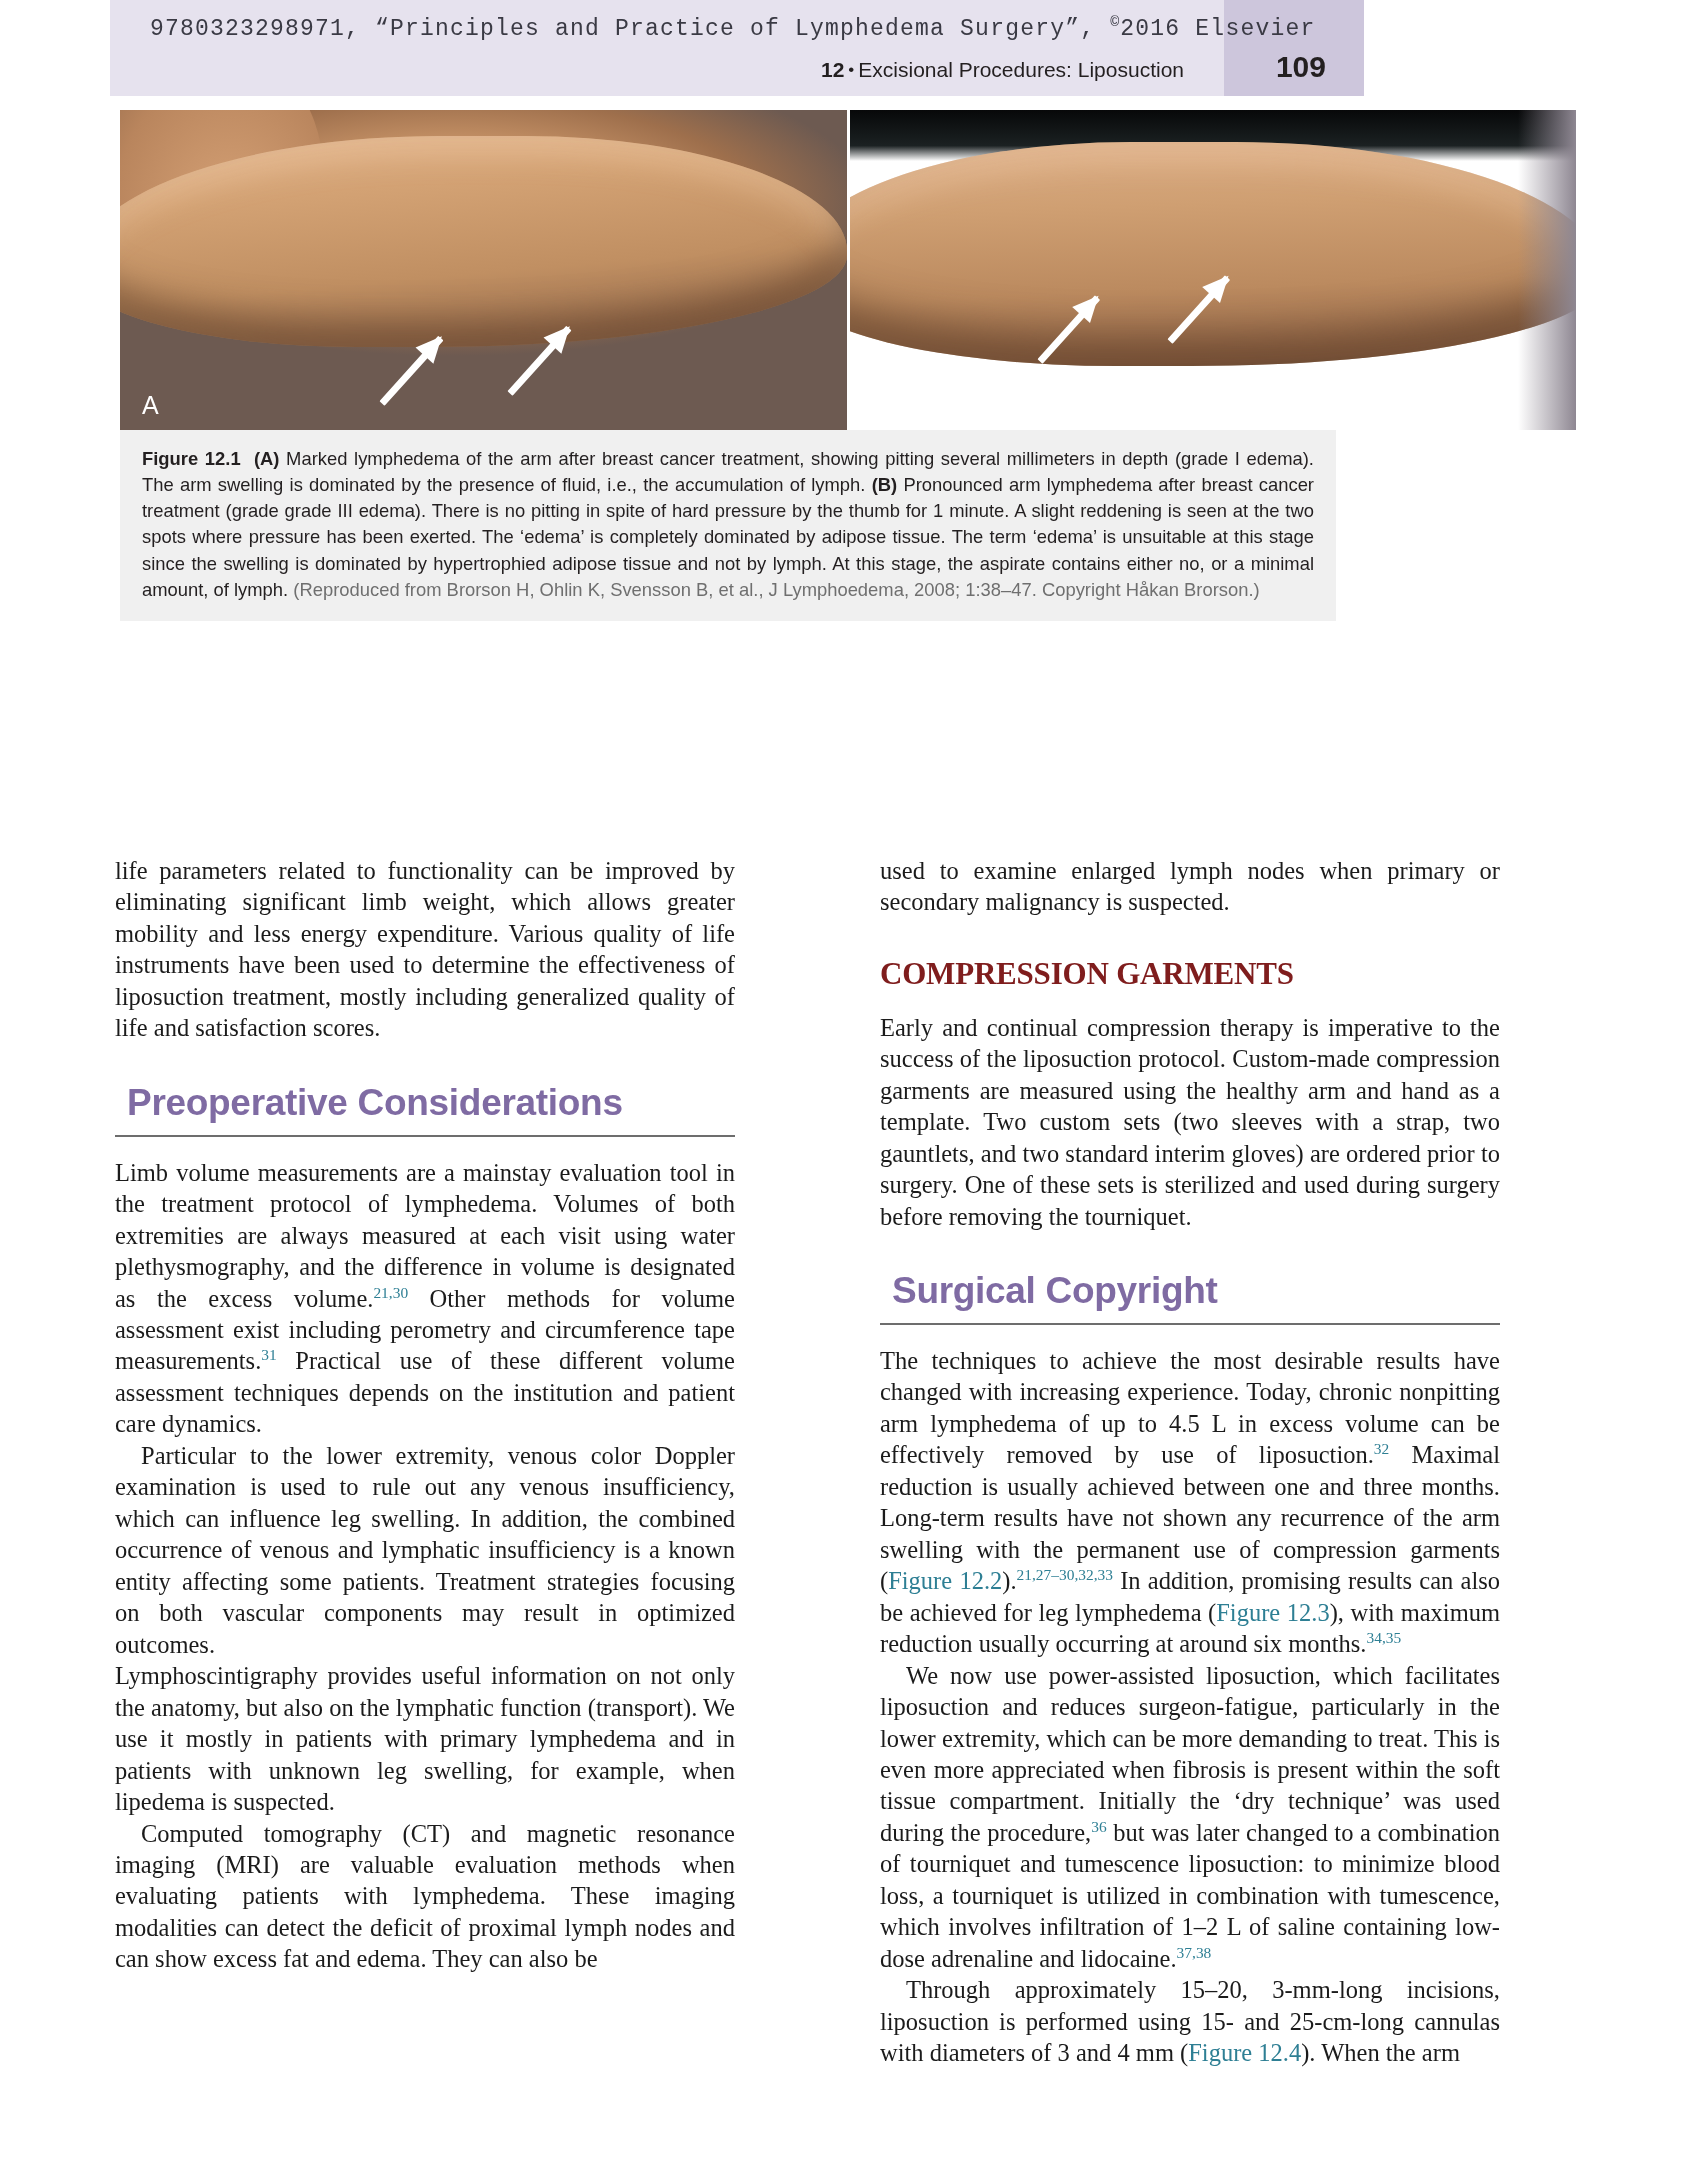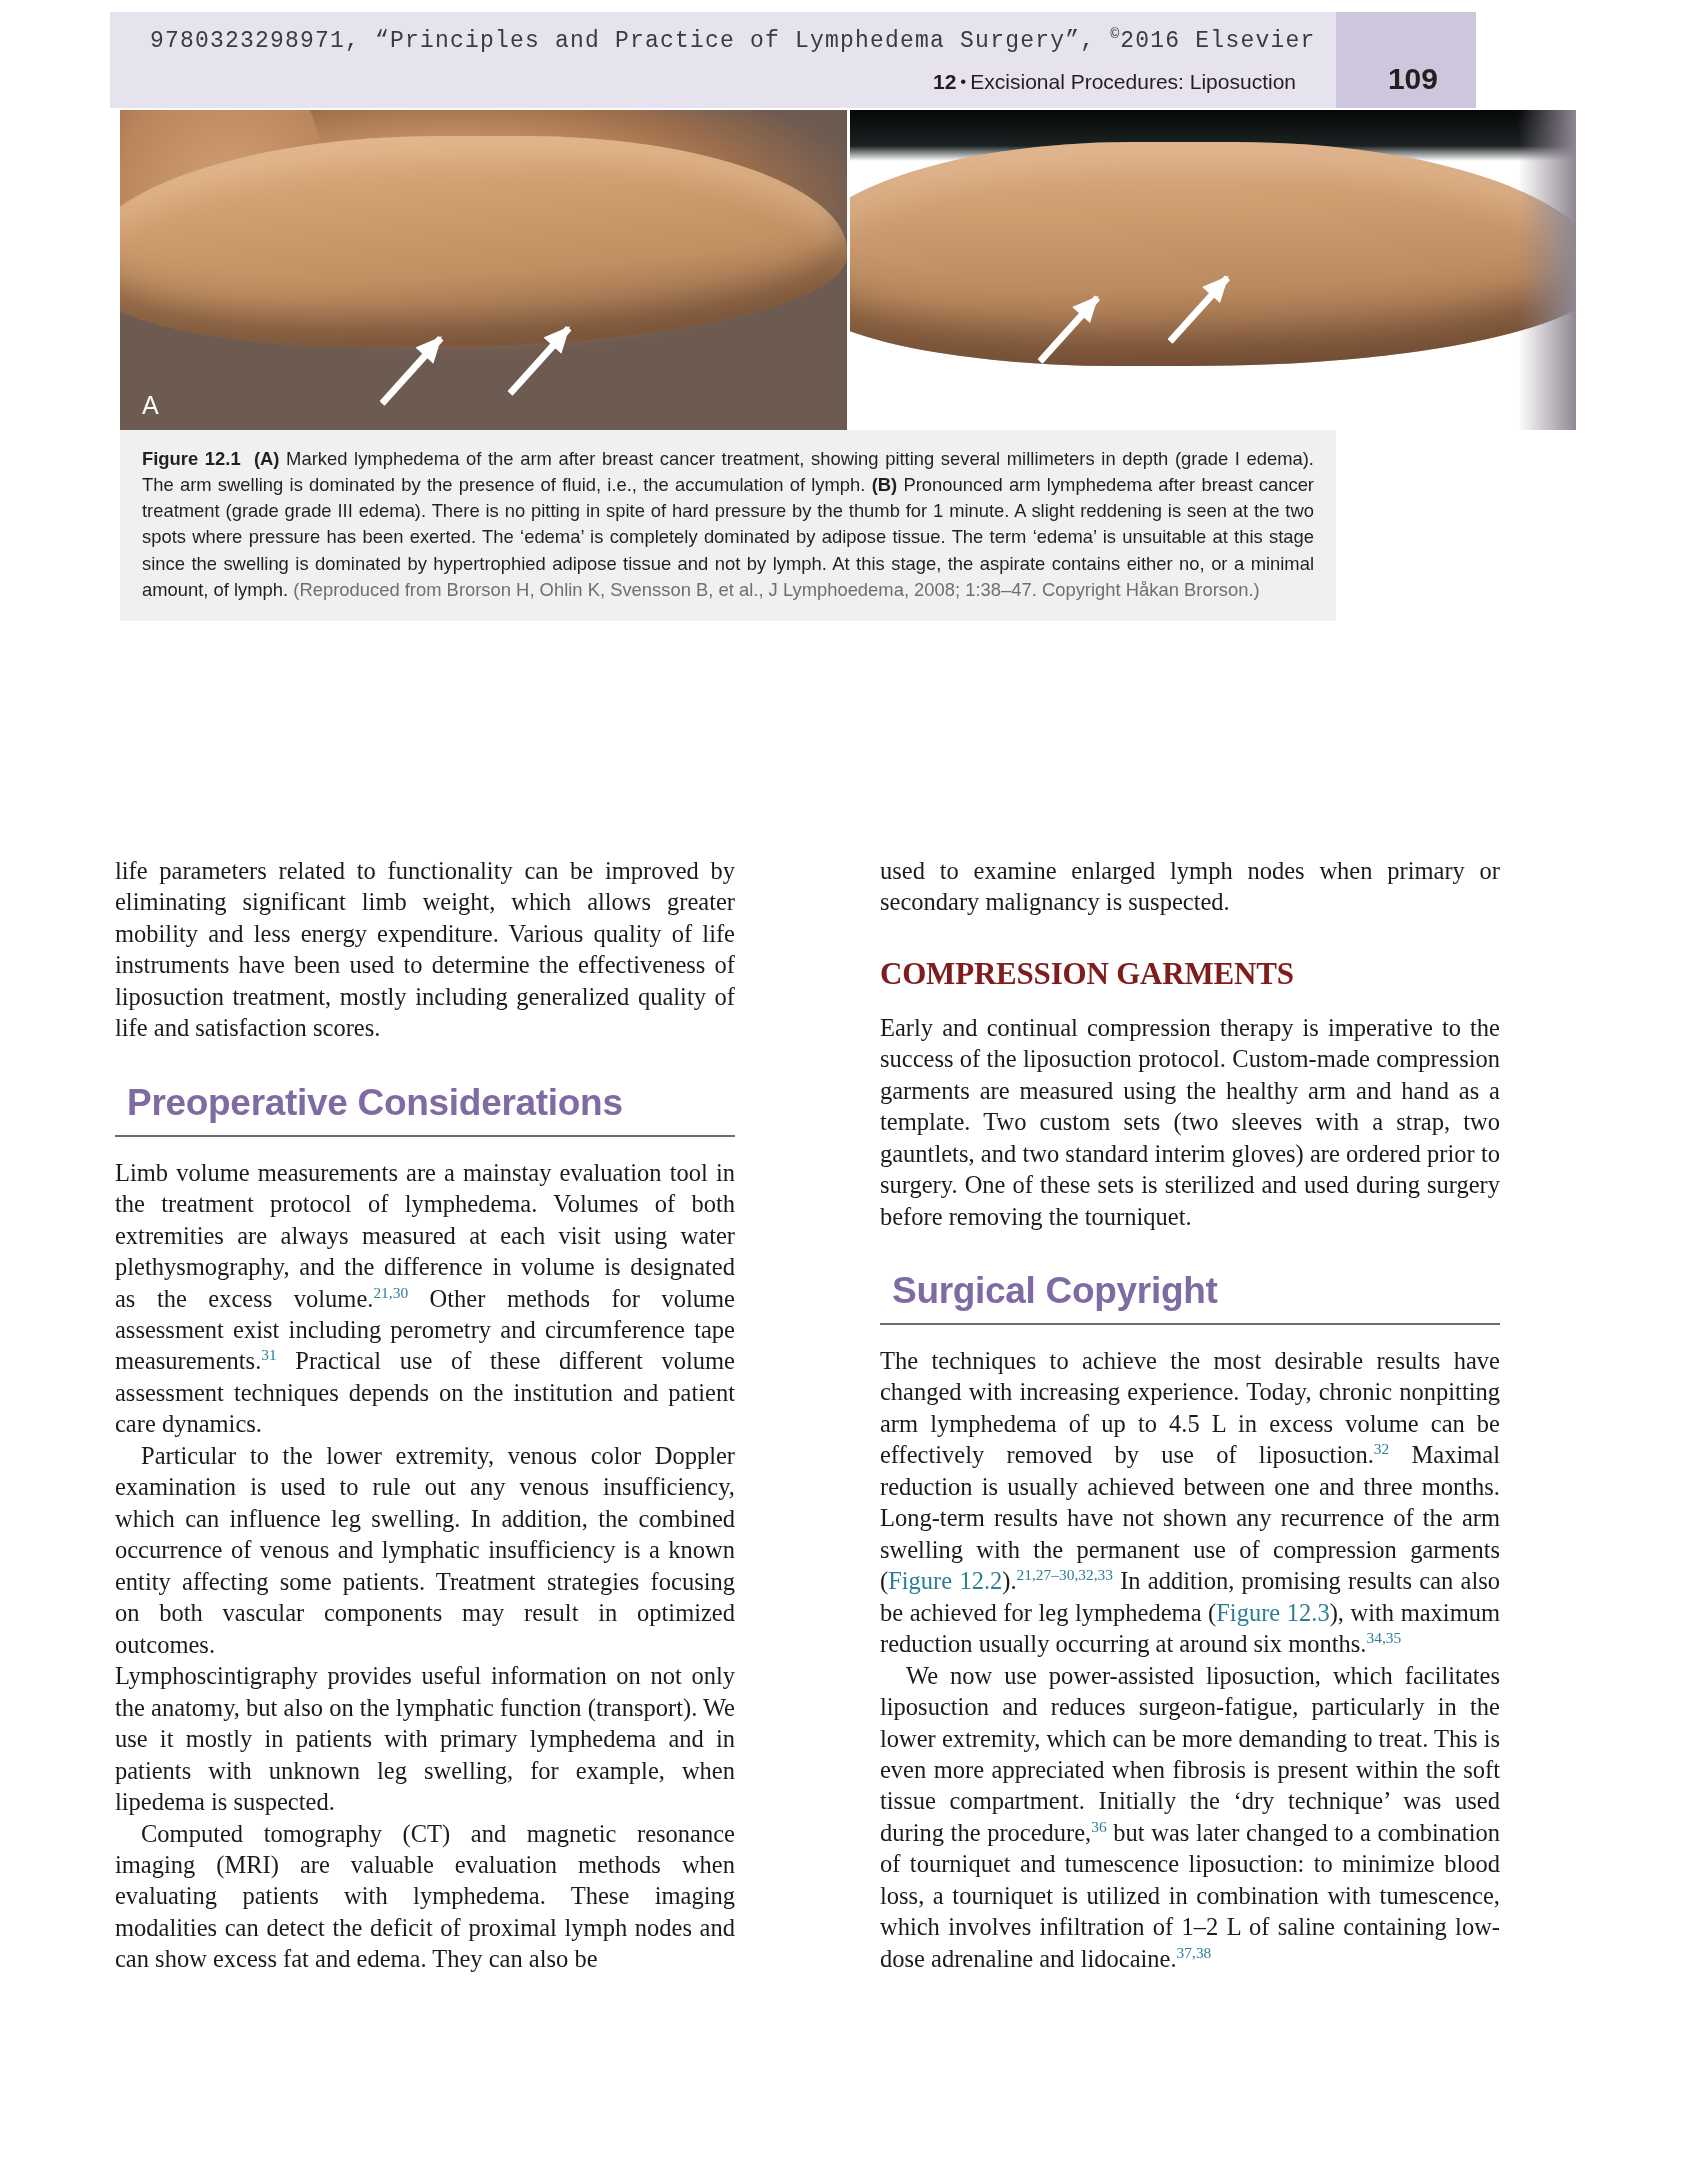--- a/index.html
+++ b/index.html
@@ -11,22 +11,22 @@
     width: 1700px;
     height: 2175px;
     position: relative;
     font-family: "Liberation Serif", serif;
     overflow: hidden;
   }
 
   
   .header-band {
     position: absolute;
-    left: 0; top: 12px;
-    width: 1476px;
+    left: 0; top: 0;
+    width: 1364px;
     height: 96px;
     background: #e6e2ee;
   }
   .header-band-left-white {
     position: absolute;
     left: 0; top: 0;
     width: 110px;
     height: 96px;
     background: #ffffff;
   }
@@ -312,13 +312,14 @@
 
   <p>Early and continual compression therapy is imperative to the success of the liposuction protocol. Custom-made compression garments are measured using the healthy arm and hand as a template. Two custom sets (two sleeves with a strap, two gauntlets, and two standard interim gloves) are ordered prior to surgery. One of these sets is sterilized and used during surgery before removing the tourniquet.</p>
 
   <h2 class="section">Surgical Copyright</h2>
   <hr class="rule">
 
   <p><span>The techniques to achieve the most desirable results have changed with increasing experience. Today, chronic nonpitting arm lymphedema of up to 4.5 L in excess volume can be effectively removed by use of liposuction.</span><span class="ref">32</span><span> Maximal reduction is usually achieved between one and three months. Long-term results have not shown any recurrence of the arm swelling with the permanent use of compression garments (</span><span class="xref">Figure 12.2</span><span>).</span><span class="ref">21,27–30,32,33</span><span> In addition, promising results can also be achieved for leg lymphedema (</span><span class="xref">Figure 12.3</span><span>), with maximum reduction usually occurring at around six months.</span><span class="ref">34,35</span></p>
 
   <p class="ind"><span>We now use power-assisted liposuction, which facilitates liposuction and reduces surgeon-fatigue, particularly in the lower extremity, which can be more demanding to treat. This is even more appreciated when fibrosis is present within the soft tissue compartment. Initially the ‘dry technique’ was used during the procedure,</span><span class="ref">36</span><span> but was later changed to a combination of tourniquet and tumescence liposuction: to minimize blood loss, a tourniquet is utilized in combination with tumescence, which involves infiltration of 1–2 L of saline containing low-dose adrenaline and lidocaine.</span><span class="ref">37,38</span></p>
 
+  <p class="ind"><span>Through approximately 15–20, 3-mm-long incisions, liposuction is performed using 15- and 25-cm-long cannulas with diameters of 3 and 4 mm (</span><span class="xref">Figure 12.4</span><span>). When the arm</span></p>
 </div>
 
 </body></html>

